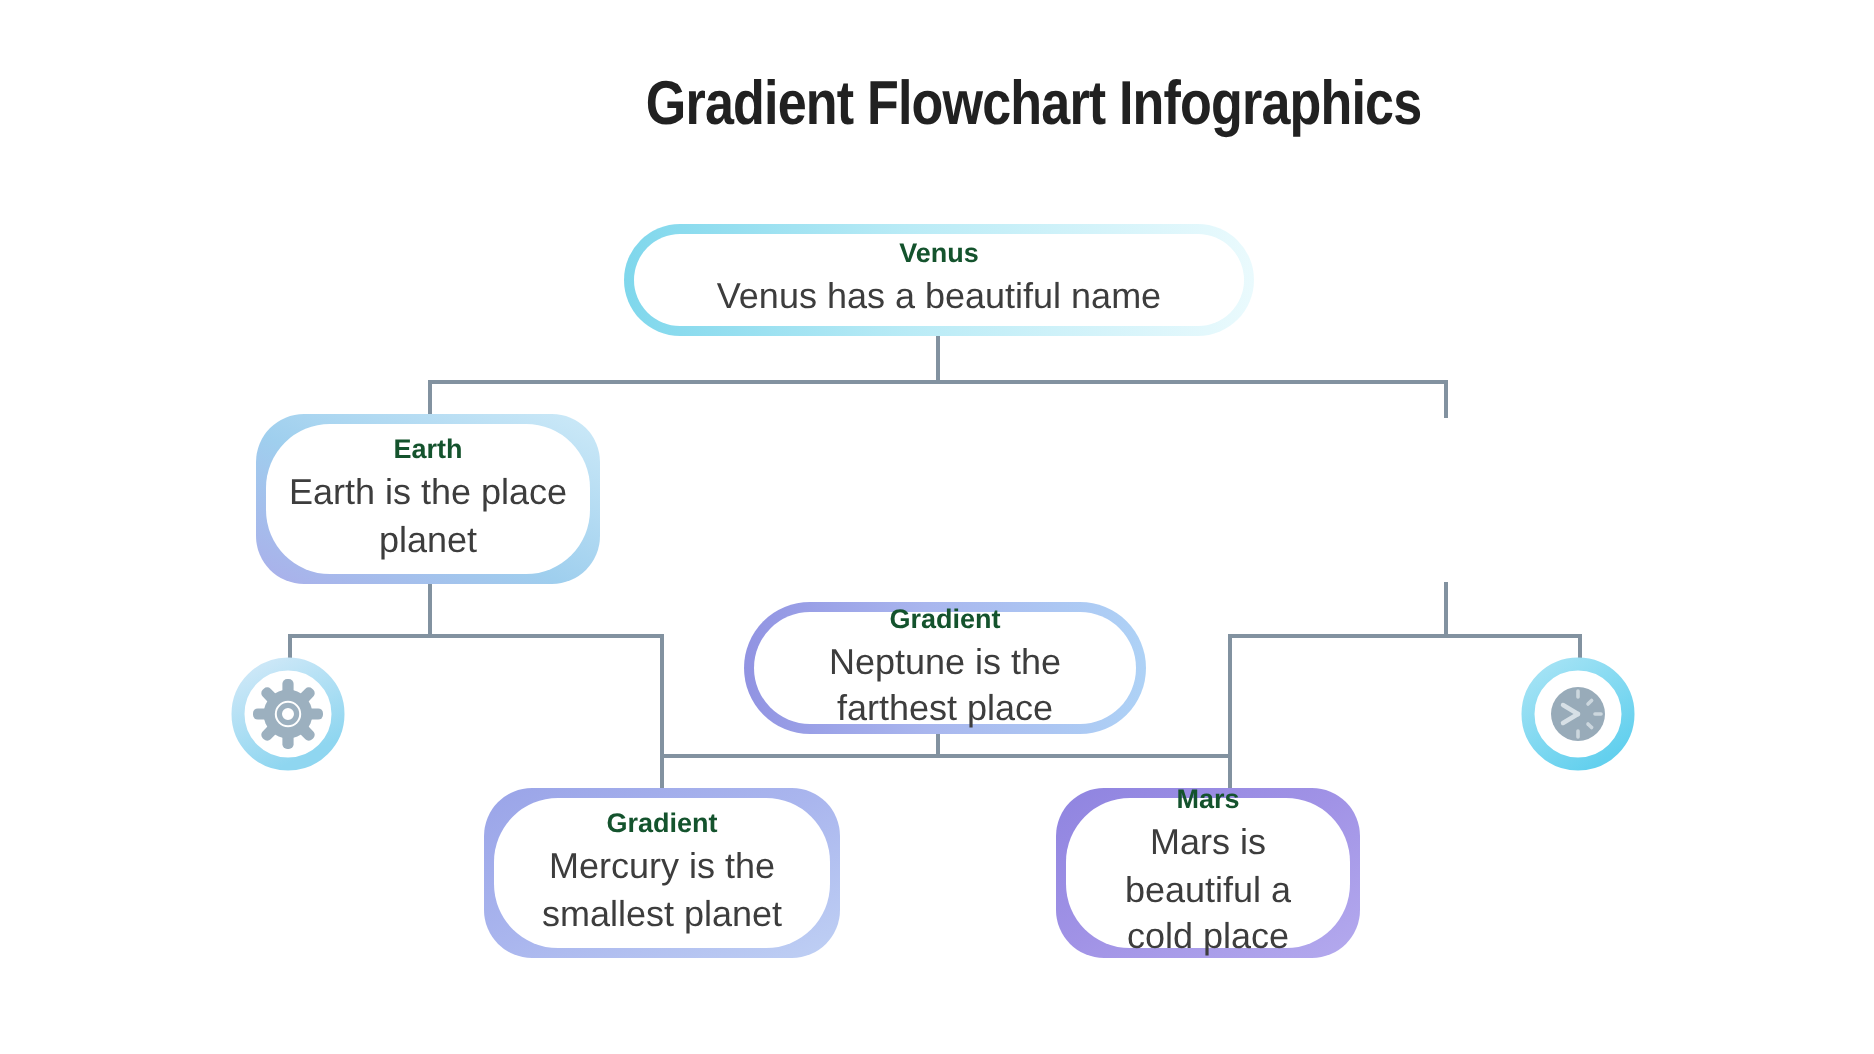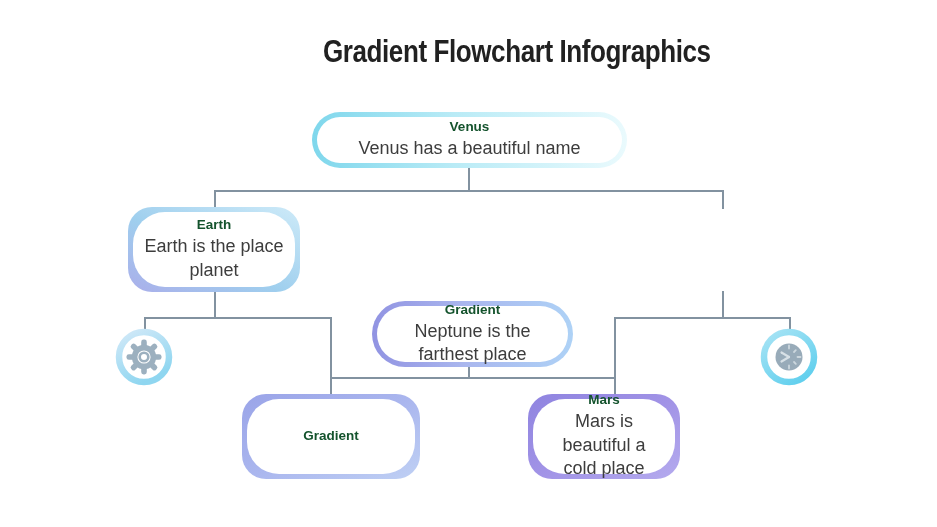--- a/index.html
+++ b/index.html
@@ -78,20 +78,22 @@
   <div class="node pill g-neptune" style="left:372px;top:301px;width:201px;height:66px">
     <div class="node-inner">
       <div class="node-title">Gradient</div>
       <div class="node-desc">Neptune is the farthest place</div>
     </div>
   </div>
 
   <div class="node g-mercury" style="left:242px;top:394px;width:178px;height:85px">
     <div class="node-inner">
       <div class="node-title">Gradient</div>
+      <div class="node-desc">Mercury is the
+smallest planet</div>
     </div>
   </div>
 
   <div class="node g-mars" style="left:528px;top:394px;width:152px;height:85px">
     <div class="node-inner">
       <div class="node-title">Mars</div>
       <div class="node-desc">Mars is beautiful a
 cold place</div>
     </div>
   </div>

